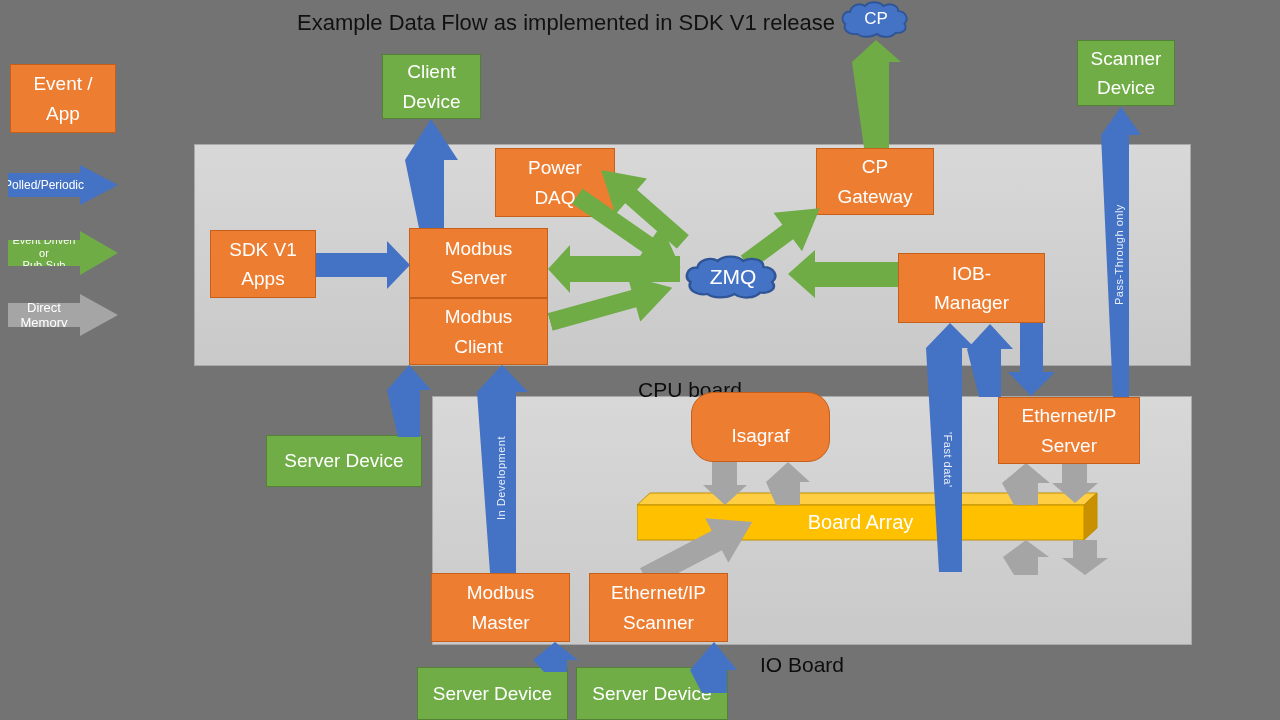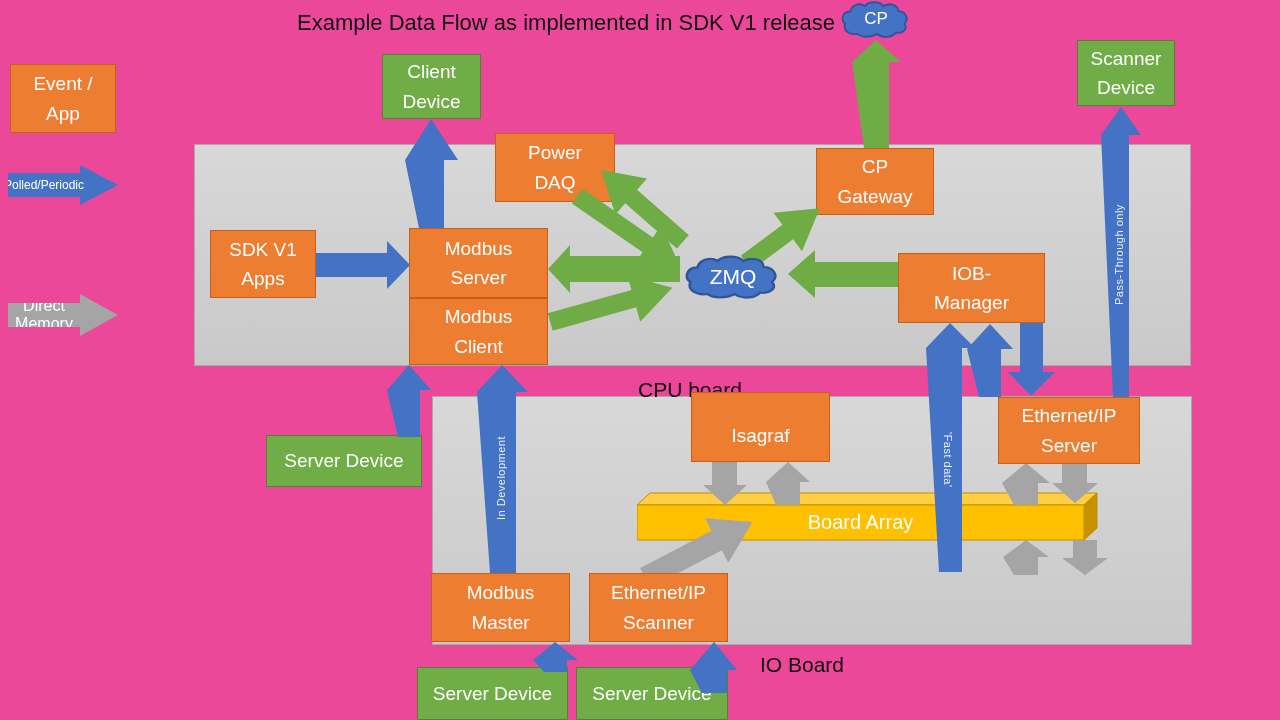--- a/index.html
+++ b/index.html
@@ -1,16 +1,16 @@
 <!DOCTYPE html>
 <html><head>
 <meta charset="utf-8">
 <style>
   html,body{margin:0;padding:0;background:#fff;}
-  .stage{position:relative;width:1280px;height:720px;background:#ec4899;overflow:hidden;
+  .stage{position:relative;width:1280px;height:720px;background:#737373;overflow:hidden;
          font-family:"Liberation Sans", sans-serif;}
   .abs{position:absolute;}
   .board{position:absolute;background:linear-gradient(180deg,#d8d8d8 0%,#c9c9c9 100%);
          border:1px solid #a9a9a9;}
   .board-label{position:absolute;color:#0d0d0d;font-size:21px;margin-top:44px;}
   .box{position:absolute;display:flex;align-items:center;justify-content:center;
        text-align:center;color:#fff;white-space:pre-line;font-size:19px;line-height:1.55;
        box-sizing:border-box;}
   .orange{background:#ED7D31;border:1px solid #c55f19;}
   .green{background:#70AD47;border:1px solid #538135;}
@@ -64,29 +64,29 @@
   <div class="box green" style="left:576px;top:667px;width:152px;height:53px;">Server Device</div>
 
   <div class="box orange" style="left:10px;top:64px;width:106px;height:69px;">Event /
 App</div>
   <div class="box orange" style="left:210px;top:230px;width:106px;height:68px;">SDK V1
 Apps</div>
   <div class="box orange" style="left:409px;top:228px;width:139px;height:70px;">Modbus
 Server</div>
   <div class="box orange" style="left:409px;top:298px;width:139px;height:67px;">Modbus
 Client</div>
-  <div class="box orange" style="left:495px;top:133px;width:120px;height:69px;">Power
+  <div class="box orange" style="left:495px;top:148px;width:120px;height:69px;">Power
 DAQ</div>
   <div class="box orange" style="left:816px;top:148px;width:118px;height:67px;">CP
 Gateway</div>
   <div class="box orange" style="left:898px;top:253px;width:147px;height:70px;">IOB-
 Manager</div>
   <div class="box orange" style="left:998px;top:397px;width:142px;height:67px;">Ethernet/IP
 Server</div>
-  <div class="box orange" style="left:691px;top:392px;width:139px;height:70px;padding-top:18px;">Isagraf</div>
+  <div class="box orange" style="left:691px;top:392px;width:139px;height:70px;padding-top:18px;border-radius:22px;">Isagraf</div>
   <div class="box orange" style="left:431px;top:573px;width:139px;height:69px;">Modbus
 Master</div>
   <div class="box orange" style="left:589px;top:573px;width:139px;height:69px;">Ethernet/IP
 Scanner</div>
 
   <div class="da-label" style="left:637px;top:505px;width:447px;height:35px;">Board Array</div>
 
   <div class="ar greenA" style="left:852px;top:40px;width:49px;height:108px;clip-path:polygon(24px 0,49px 22px,37px 22px,37px 108px,12px 108px,0 22px);"></div>
   <div class="ar greenA" style="left:683px;top:218px;width:109px;height:48px;transform-origin:0 50%;transform:rotate(-138.7deg);clip-path:polygon(0 15px,69px 15px,69px 0,109px 24px,69px 48px,69px 33px,0 33px);"></div>
   <div class="ar greenA" style="left:577px;top:172px;width:126px;height:48px;transform-origin:0 50%;transform:rotate(34.7deg);clip-path:polygon(0 15px,86px 15px,86px 0,126px 24px,86px 48px,86px 33px,0 33px);"></div>
@@ -106,22 +106,26 @@
   <div class="ar blueA" style="left:1008px;top:323px;width:47px;height:73px;clip-path:polygon(12px 0,35px 0,35px 49px,47px 49px,23px 73px,0 49px,12px 49px);"></div>
   <div class="ar blueA" style="left:1101px;top:107px;width:40px;height:290px;clip-path:polygon(20px 0,40px 28px,28px 28px,28px 290px,12px 290px,0 28px);"></div>
 
   <div class="vlabel vup" style="left:495px;top:398px;height:160px;">In Development</div>
   <div class="vlabel" style="left:942px;top:400px;height:120px;">'Fast data'</div>
   <div class="vlabel vup" style="left:1113px;top:180px;height:150px;">Pass-Through only</div>
 
   <div class="ar blueA" style="left:8px;top:165px;width:110px;height:40px;clip-path:polygon(0 8px,72px 8px,72px 0,110px 20px,72px 40px,72px 32px,0 32px);">
     <span class="legend-text" style="font-size:12px;">Polled/Periodic</span>
   </div>
+  <div class="ar greenA" style="left:8px;top:231px;width:110px;height:44px;clip-path:polygon(0 9px,72px 9px,72px 0,110px 22px,72px 44px,72px 35px,0 35px);">
+    <span class="legend-text" style="font-size:11px;line-height:1.15;">Event Driven or
+Pub-Sub</span>
+  </div>
   <div class="ar grayA" style="left:8px;top:294px;width:110px;height:42px;clip-path:polygon(0 9px,72px 9px,72px 0,110px 21px,72px 42px,72px 33px,0 33px);">
-    <span class="legend-text" style="font-size:16px;">Direct Memory</span>
+    <span class="legend-text" style="font-size:13px;">Direct Memory</span>
   </div>
 
   <svg class="abs" style="left:839px;top:1px;" width="74" height="38" viewBox="0 0 120 60" preserveAspectRatio="none">
     <path d="M30,52 C16,54 6,46 10,36 C2,30 6,16 18,17 C20,6 34,2 42,8 C48,0 66,0 72,8 C82,2 96,6 96,16 C108,16 114,28 106,36 C112,44 104,52 92,50 C86,58 70,59 62,52 C52,58 36,58 30,52 Z" fill="#4472C4" stroke="#2F5597" stroke-width="3"></path>
   </svg>
   <div class="cloud-label" style="left:839px;top:1px;width:74px;height:36px;font-size:17px;">CP</div>
 
   <svg class="abs" style="left:682px;top:255px;" width="102" height="45" viewBox="0 0 120 60" preserveAspectRatio="none">
     <path d="M30,52 C16,54 6,46 10,36 C2,30 6,16 18,17 C20,6 34,2 42,8 C48,0 66,0 72,8 C82,2 96,6 96,16 C108,16 114,28 106,36 C112,44 104,52 92,50 C86,58 70,59 62,52 C52,58 36,58 30,52 Z" fill="#4472C4" stroke="#2F5597" stroke-width="3"></path>
   </svg>

